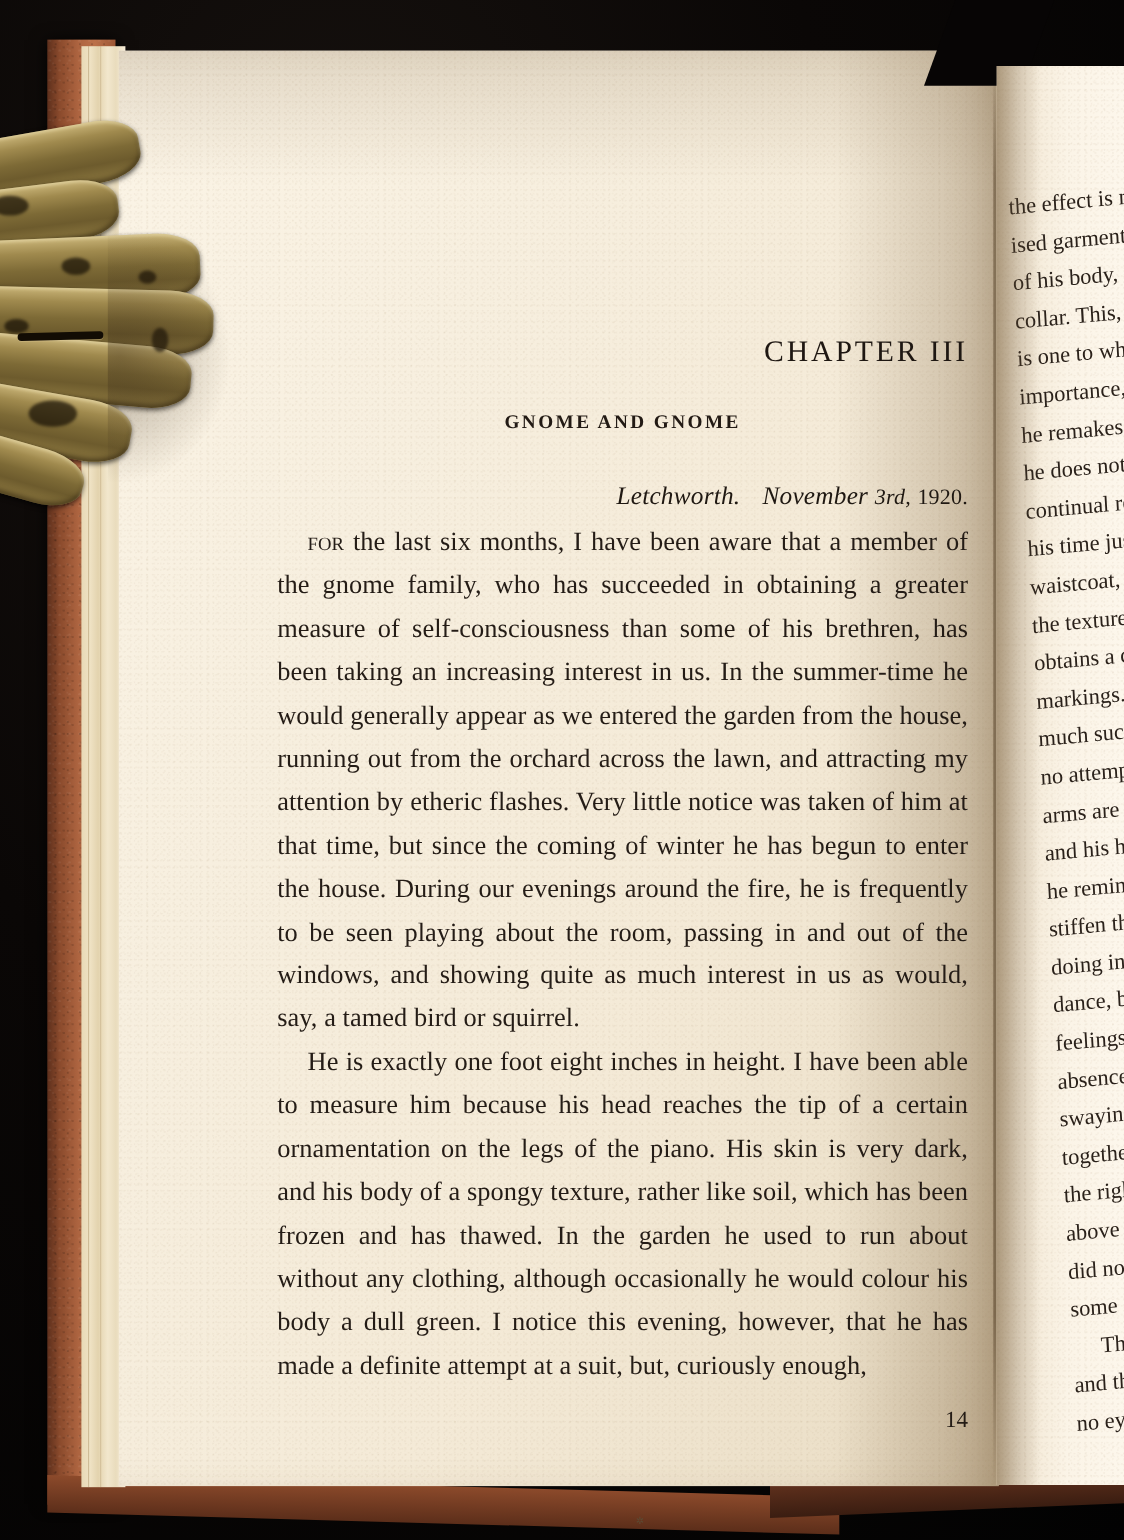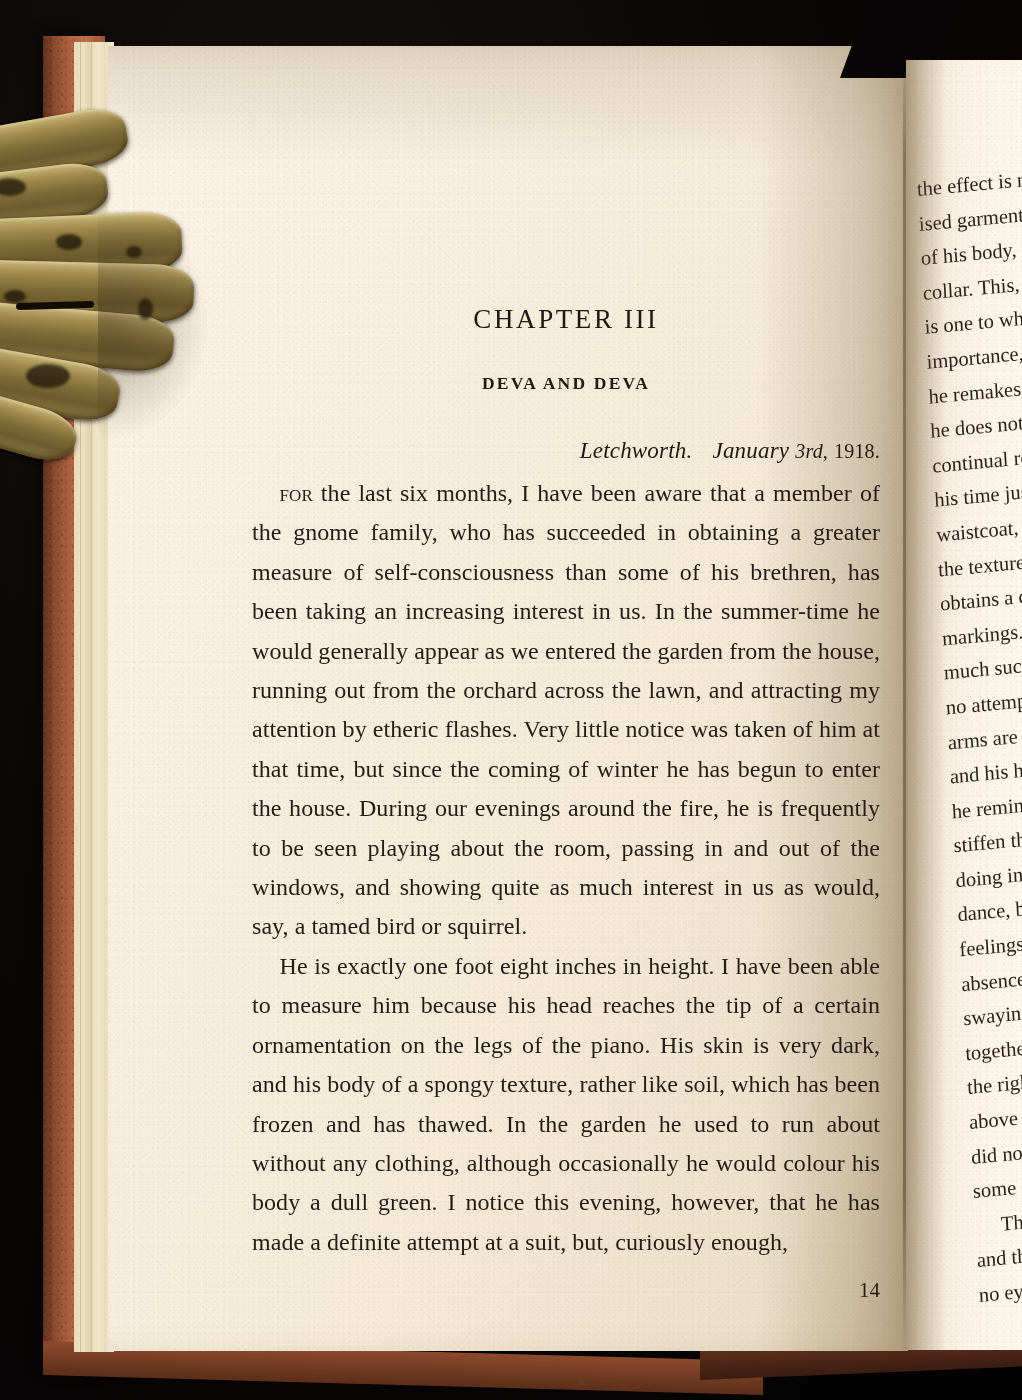--- a/index.html
+++ b/index.html
@@ -139,21 +139,21 @@
   
   .text-block {
     position: absolute;
     left: 144px;
     top: 258px;
     width: 628px;
     color: #241c16;
   }
 
   .chapter-title {
-    text-align: center;
+    text-align: right;
     font-size: 27px;
     letter-spacing: 2.6px;
     font-weight: 400;
     margin: 0 0 38px 0;
     color: #1e1712;
   }
 
   .chapter-subtitle {
     text-align: center;
     font-size: 17.5px;
@@ -337,26 +337,26 @@
 
   <div class="page-left">
     <div class="grain"></div>
     <div class="page-left-shade-top"></div>
     <div class="page-left-shade-gutter"></div>
 
     <div class="text-block">
 
       <h1 class="chapter-title">CHAPTER III</h1>
 
-      <h2 class="chapter-subtitle">DEVA AND DEVA</h2>
+      <h2 class="chapter-subtitle">GNOME AND GNOME</h2>
 
       <div class="dateline">
-        <span class="place">Letchworth.</span><span>January</span>
+        <span class="place">Letchworth.</span><span>November</span>
         <span class="daynum">3rd,</span>
-        <span class="year">1918.</span>
+        <span class="year">1920.</span>
       </div>
 
       <p class="body first"><span class="smallcaps">For</span><span> the last six months, I have been aware that a member of the gnome family, who has succeeded in obtaining a greater measure of self-consciousness than some of his brethren, has been taking an increasing interest in us.   In the summer-time he would generally appear as we entered the garden from the house, running out from the orchard across the lawn, and attracting my attention by etheric flashes.   Very little notice was taken of him at that time, but since the coming of winter he has begun to enter the house.   During our evenings around the fire, he is frequently to be seen playing about the room, passing in and out of the windows, and showing quite as much interest in us as would, say, a tamed bird or squirrel.</span></p>
 
       <p class="body">He is exactly one foot eight inches in height.   I have been able to measure him because his head reaches the tip of a certain ornamentation on the legs of the piano. His skin is very dark, and his body of a spongy texture, rather like soil, which has been frozen and has thawed. In the garden he used to run about without any clothing, although occasionally he would colour his body a dull green.   I notice this evening, however, that he has made a definite attempt at a suit, but, curiously enough,</p>
 
       <div class="folio">14</div>
     </div>
 
     <div class="speck">✲</div>

